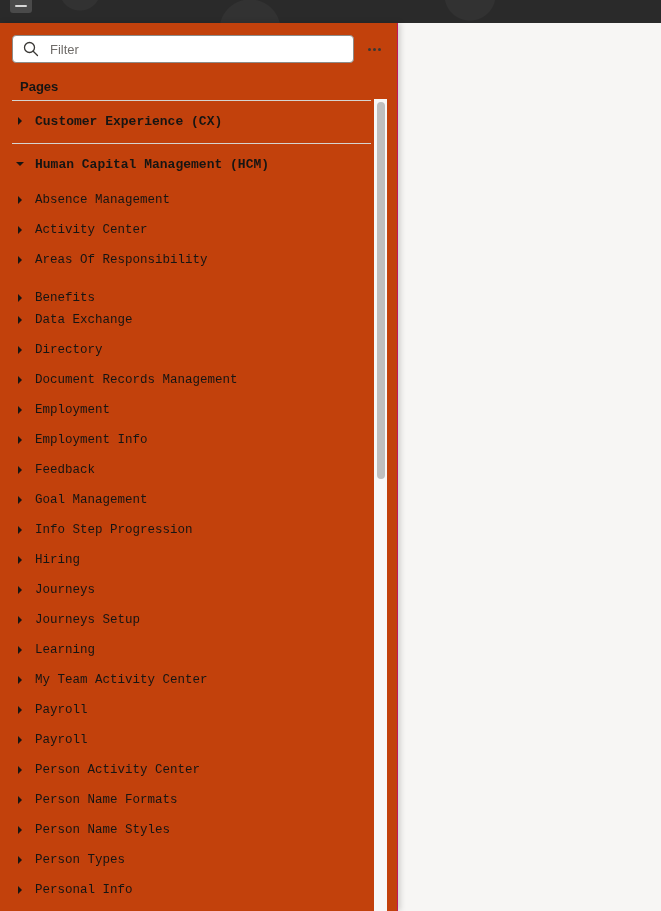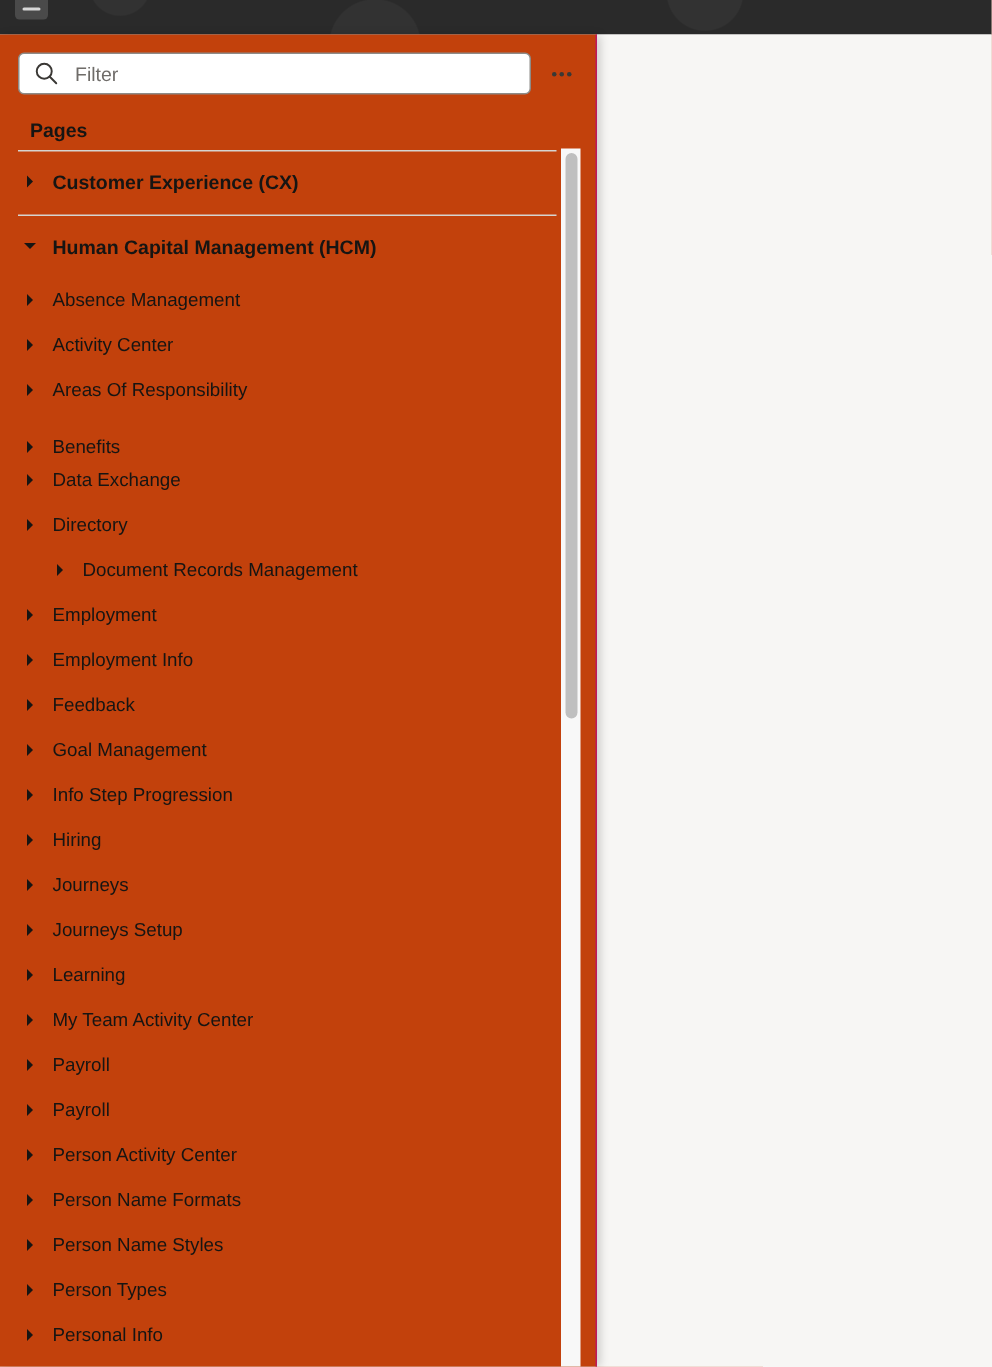--- a/index.html
+++ b/index.html
@@ -18,21 +18,21 @@
   .filter input::placeholder { color: #6f6c69; }
   .more-btn { position: absolute; left: 364px; top: 16px; width: 20px; height: 20px; display: flex; align-items: center; justify-content: center; gap: 2px; cursor: pointer; }
   .more-btn span { width: 3px; height: 3px; border-radius: 50%; background: #3a3835; }
   .pages-label { position: absolute; left: 20px; top: 56px; font-size: 13px; font-weight: bold; }
   .divider { position: absolute; left: 12px; height: 1px; background: #d6d4d0; width: 359px; }
   .list { position: absolute; left: 0; top: 77px; width: 372px; }
   .row { position: absolute; left: 0; width: 372px; height: 30px; display: flex; align-items: center; cursor: pointer; }
   .row .tri { position: absolute; left: 18px; width: 0; height: 0; }
   .tri.right { border-top: 4px solid transparent; border-bottom: 4px solid transparent; border-left: 4px solid #161513; }
   .tri.down { border-left: 4px solid transparent; border-right: 4px solid transparent; border-top: 4px solid #161513; left: 16px; }
-  .row .label { position: absolute; left: 35px; font-size: 12.5px; white-space: nowrap; }
+  .row .label { position: absolute; left: 35px; font-size: 12.5px; white-space: nowrap; font-family: Liberation Mono, monospace; }
   .row.group .label { font-weight: bold; font-size: 13px; }
   .scroll-track { position: absolute; left: 374px; top: 76px; width: 13px; height: 812px; background: #f8f8f8; }
   .scroll-thumb { position: absolute; left: 377px; top: 79px; width: 8px; height: 377px; background: #bfbfbf; border-radius: 4px; }
 </style>
 </head>
 <body>
 
 <div class="topbar">
   <div class="menu-btn">
     <div class="bar"></div>
@@ -89,21 +89,21 @@
         <span class="label">Benefits</span>
       </div>
       <div class="row item" style="top: 205px;">
         <span class="tri right"></span>
         <span class="label">Data Exchange</span>
       </div>
       <div class="row item" style="top: 235px;">
         <span class="tri right"></span>
         <span class="label">Directory</span>
       </div>
-      <div class="row item" style="top: 265px; margin-left: 20px;">
+      <div class="row item" style="top: 265px;">
         <span class="tri right"></span>
         <span class="label">Document Records Management</span>
       </div>
       <div class="row item" style="top: 295px;">
         <span class="tri right"></span>
         <span class="label">Employment</span>
       </div>
       <div class="row item" style="top: 325px;">
         <span class="tri right"></span>
         <span class="label">Employment Info</span>

